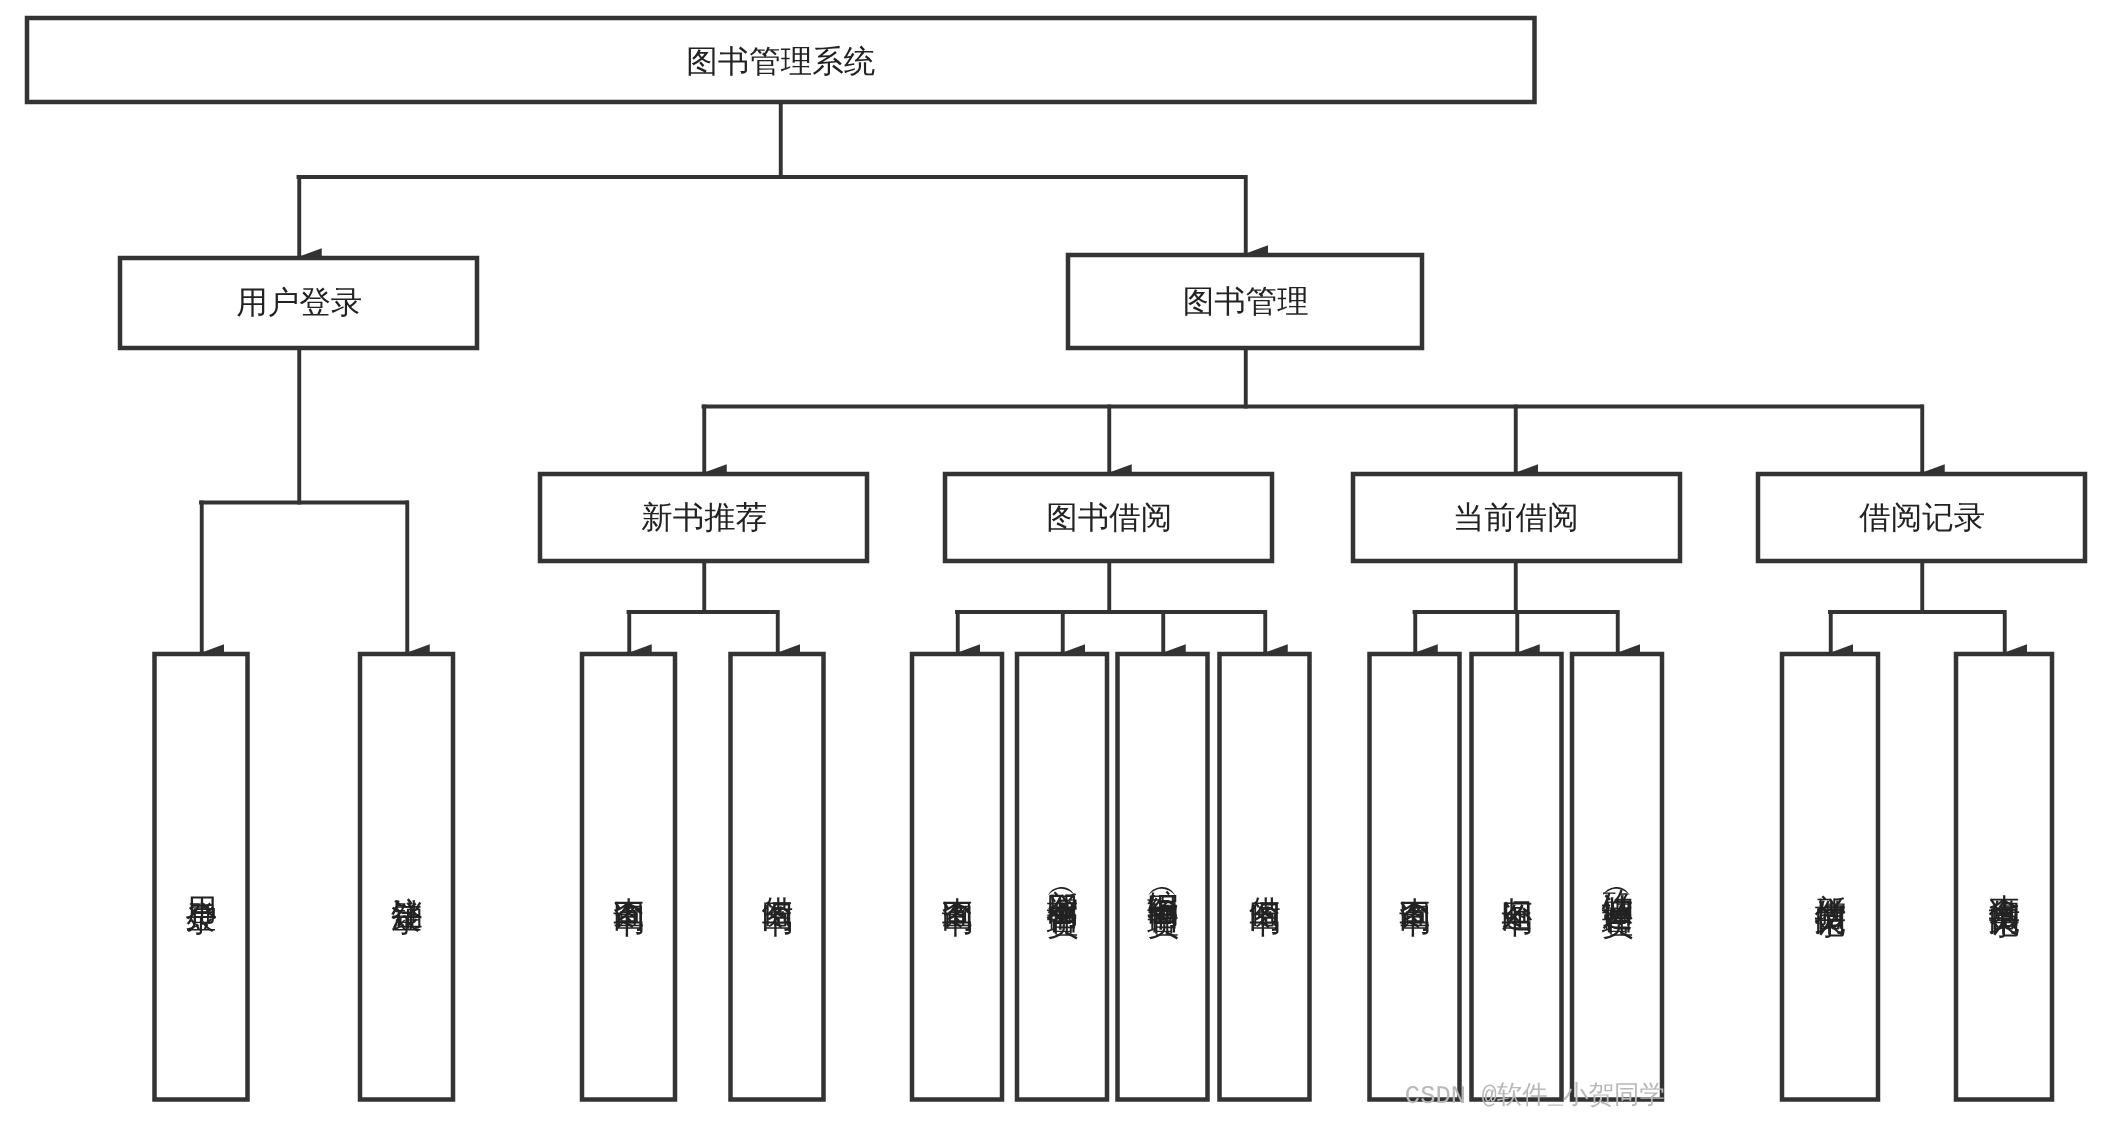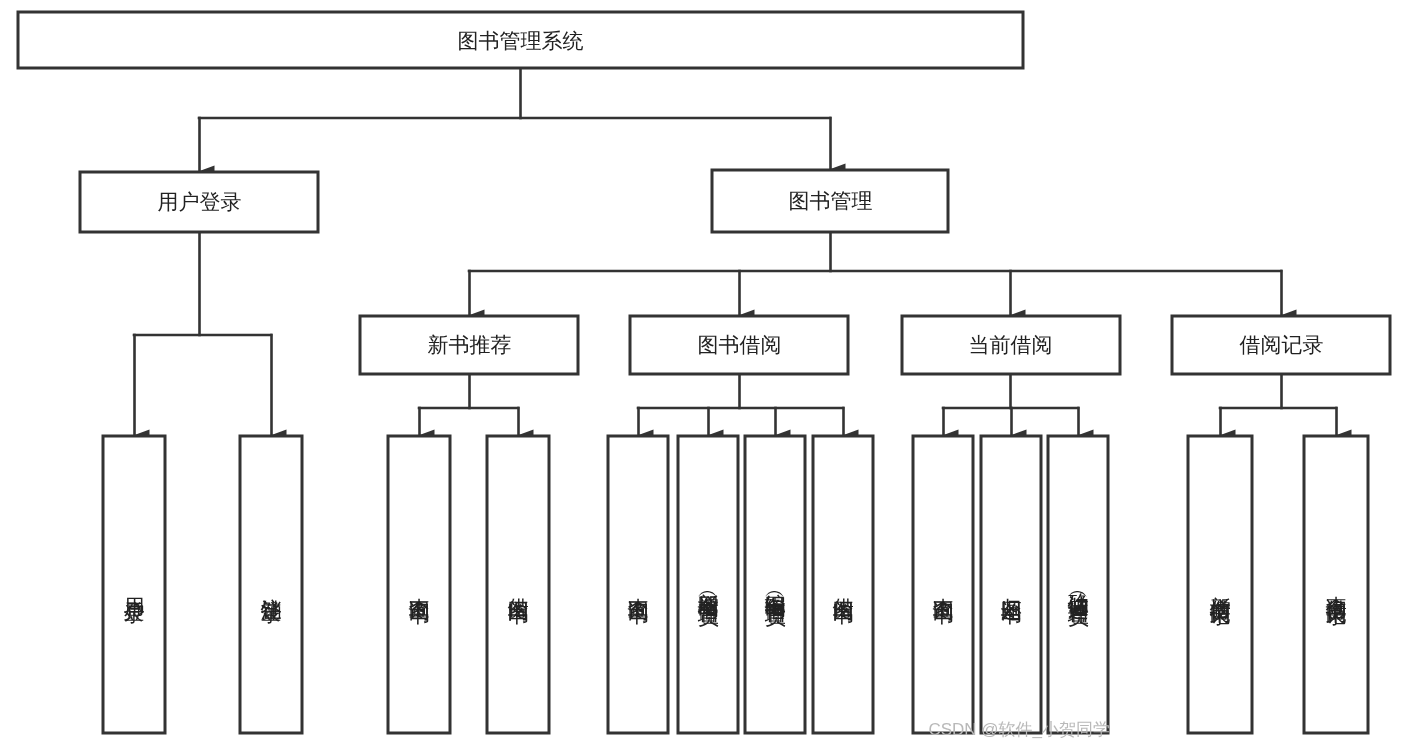--- a/index.html
+++ b/index.html
@@ -61,21 +61,21 @@
     display: flex;
     align-items: center;
     justify-content: center;
     white-space: nowrap;
     pointer-events: none;
   }
   .watermark {
     position: absolute;
     right: 14px;
     bottom: 6px;
-    font-family: Liberation Sans, sans-serif;
+    font-family: Liberation Mono, monospace;
     font-size: 17px;
     color: #b9b9b9;
     white-space: nowrap;
     pointer-events: none;
   }
 </style>
 </head>
 <body>
 
 <div id="diagram-root">

